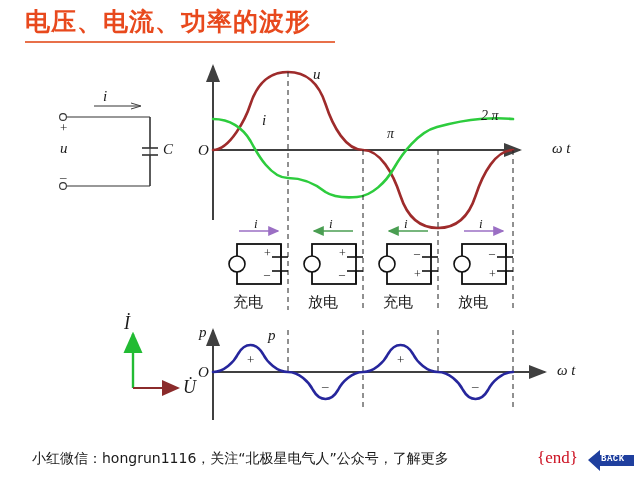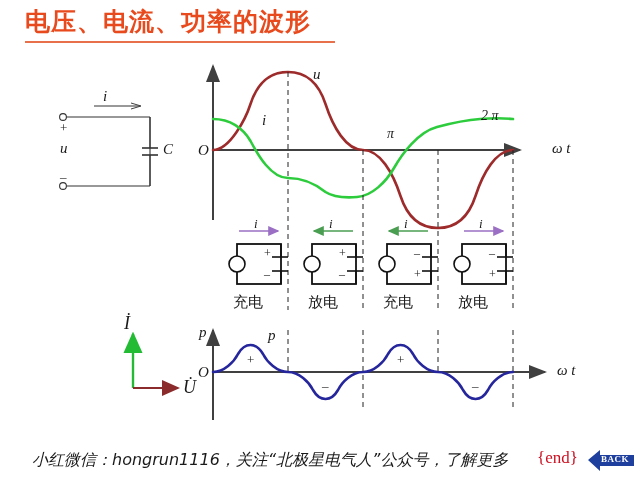--- a/index.html
+++ b/index.html
@@ -28,31 +28,31 @@
 
   
   .lbl{position:absolute;font-family:"Liberation Serif",serif;color:#1a1a1a;white-space:nowrap;}
   .it{font-style:italic;}
   .cn{font-family:Liberation Serif, serif;font-style:normal;}
 
   
   #footer{
     position:absolute;left:32px;top:450px;
     font-family:"DejaVu Sans","Liberation Sans",sans-serif;
-    font-size:16px;color:#1a1a1a;white-space:nowrap;font-style:italic;
+    font-size:14px;color:#1a1a1a;white-space:nowrap;
   }
   #end-mark{
     position:absolute;left:537px;top:448px;
     font-family:"Liberation Serif",serif;font-weight:normal;font-size:17px;
     color:#cc1122;
   }
   #back-btn{position:absolute;left:588px;top:450px;width:46px;height:20px;}
   #back-label{
     position:absolute;left:13px;top:4px;
-    font-family:Liberation Serif, serif;
+    font-family:Liberation Mono, monospace;
     font-weight:bold;font-size:9px;color:#ffffff;letter-spacing:.5px;
   }
 </style>
 </head>
 <body>
 
 <div id="slide">
 
   <div id="title-block">
     <div id="title-text">电压、电流、功率的波形</div>

